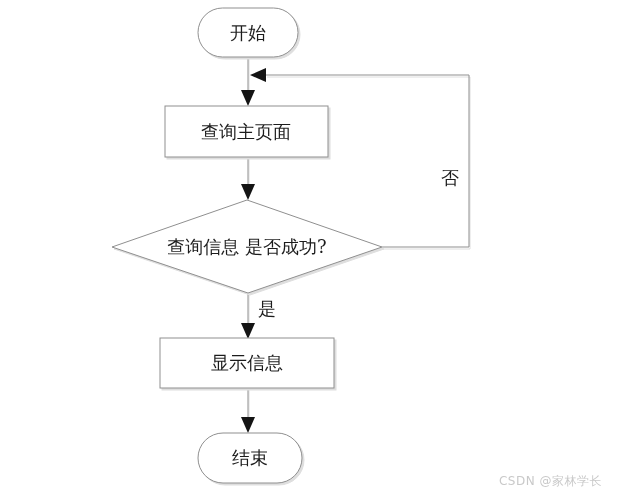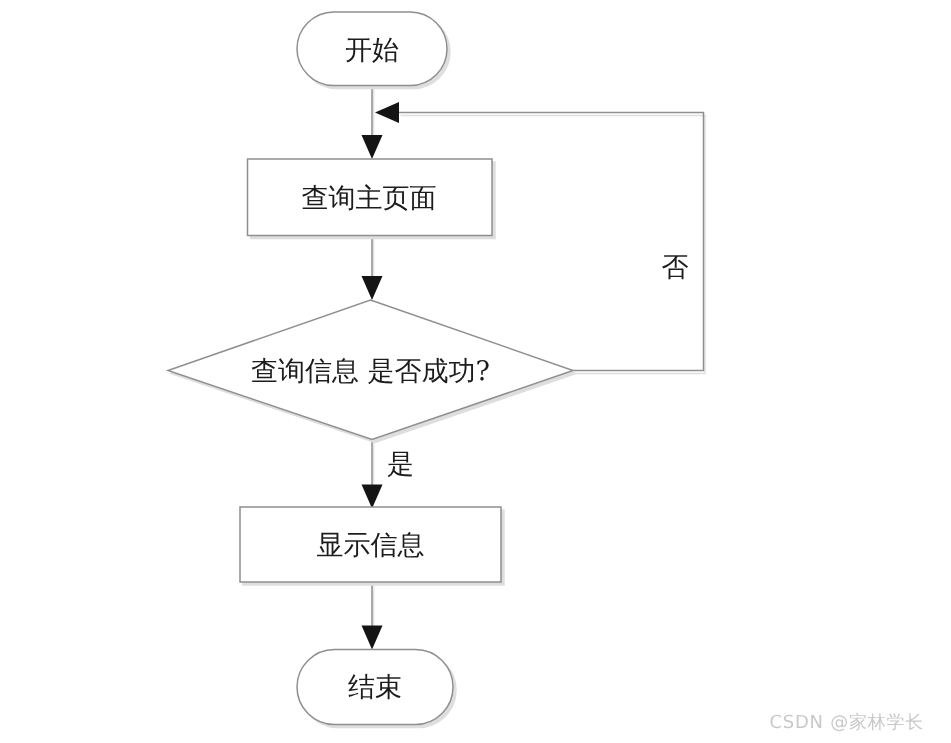--- a/index.html
+++ b/index.html
@@ -32,21 +32,21 @@
     text-anchor: middle;
   }
   .edge-label {
     fill: var(--text, #1c1c1c);
     font-size: 18px;
     font-family: "DejaVu Serif", serif;
     text-anchor: middle;
   }
   .watermark {
     position: absolute;
-    right: 10px;
+    right: 24px;
     bottom: 5px;
     font-family: "DejaVu Sans", sans-serif;
     font-size: 12px;
     color: var(--watermark, #c9c9c9);
     letter-spacing: 0.5px;
     user-select: none;
   }
 </style>
 </head>
 <body>

